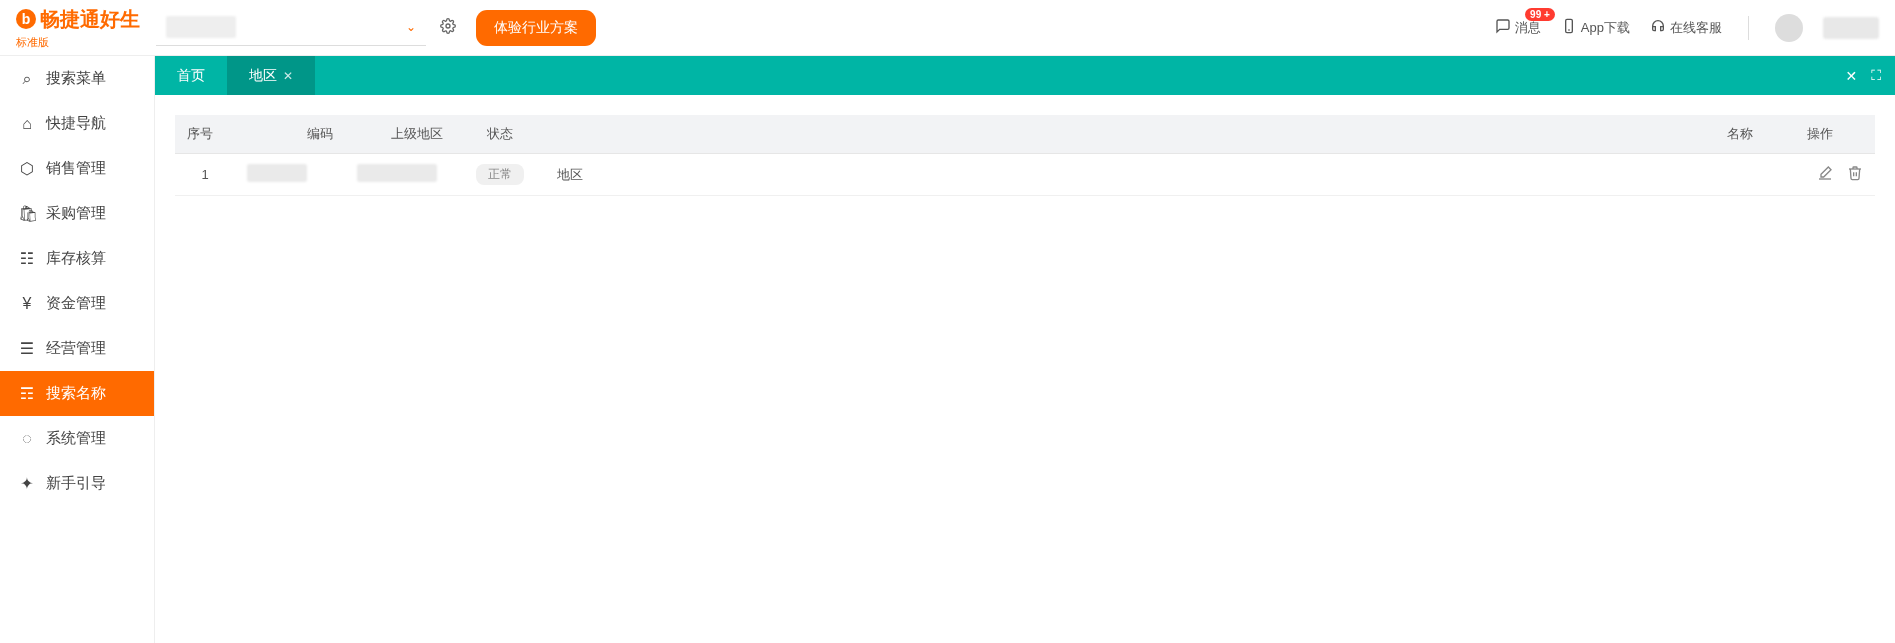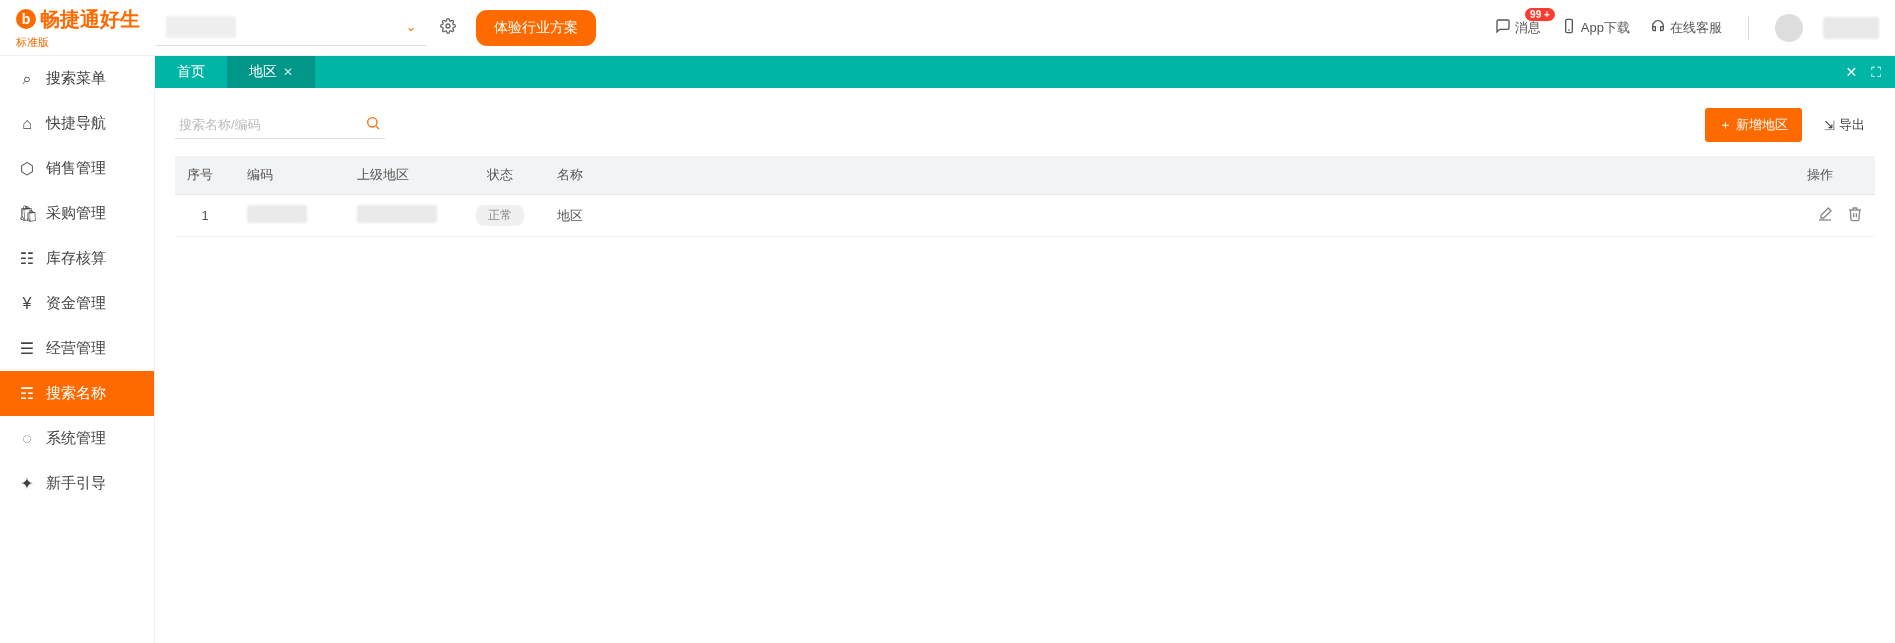--- a/index.html
+++ b/index.html
@@ -30,40 +30,40 @@
 .body { flex:1; display:flex; overflow:hidden; }
 .sidebar { width:155px; background:#fff; border-right:1px solid #eee; }
 .side-item { display:flex; align-items:center; gap:10px; padding:13px 18px; color:#444; cursor:pointer; font-size:15px; }
 .side-item.active { background:#ff6a00; color:#fff; }
 .side-icon { width:18px; text-align:center; font-size:16px; }
 .side-item.active .side-icon { color:#fff; }
 
 .main { flex:1; display:flex; flex-direction:column; background:#fafbfc; }
 
 
-.tabs { height:32px; background:#00b5a5; display:flex; align-items:stretch; color:#fff; }
+.tabs { height:39px; background:#00b5a5; display:flex; align-items:stretch; color:#fff; }
 .tab { display:flex; align-items:center; padding:0 22px; cursor:pointer; font-size:14px; gap:6px; }
 .tab.active { background:#009688; }
 .tab-close { font-size:12px; opacity:.8; }
 .tabs-right { margin-left:auto; display:flex; align-items:center; gap:14px; padding:0 14px; }
 .tabs-right span { cursor:pointer; }
 
 
 .content { flex:1; background:#fff; margin:0; padding:20px; }
 .toolbar { display:flex; align-items:center; margin-bottom:14px; }
 .search-box { display:flex; align-items:center; border-bottom:1px solid #ddd; width:210px; }
 .search-in { border:none; outline:none; padding:6px 4px; font-size:13px; flex:1; color:#333; }
 .search-in::placeholder { color:#bbb; }
 .search-ico { color:#ff6a00; font-size:16px; padding:0 6px; }
 .btn-add { background:#ff6a00; color:#fff; border:none; padding:8px 14px; border-radius:3px; cursor:pointer; font-size:13px; margin-left:auto; display:flex; align-items:center; gap:4px; }
 .btn-export { border:none; background:none; padding:8px 10px; cursor:pointer; font-size:13px; display:flex; align-items:center; gap:4px; color:#444; margin-left:12px; }
 
 
 .tbl { width:100%; border-collapse:collapse; }
-.tbl th { background:#f2f3f5; padding:10px 12px; font-weight:500; color:#555; font-size:13px; text-align:left; border-bottom:1px solid #e6e6e6; }
+.tbl th { background:#f2f3f5; padding:10px 12px; font-weight:500; color:#555; font-size:13px; text-align:right; border-bottom:1px solid #e6e6e6; }
 .tbl th.seq { width:60px; text-align:left; }
 .tbl th.code { width:110px; }
 .tbl th.parent { width:110px;font-family:Liberation Serif, serif; }
 .tbl th.status { width:90px; text-align:center; }
 .tbl th.ops { width:110px; text-align:center; }
 .tbl td { padding:10px 12px; font-size:13px; border-bottom:1px solid #f0f0f0; color:#555; vertical-align:middle; }
 .tbl td.seq { text-align:center; }
 .cell-blur { display:inline-block; width:60px; height:18px; background:#eaeaea; border-radius:2px; filter:blur(1px); }
 .tag { display:inline-block; background:#f0f0f0; color:#888; padding:2px 12px; border-radius:8px; font-size:12px; }
 .tbl td.ops { text-align:right; }
@@ -182,39 +182,20 @@
           <span>地区</span>
           <span class="tab-close">✕</span>
         </div>
         <div class="tabs-right">
           <span>✕</span>
           <span>⛶</span>
         </div>
       </div>
 
       <div class="content">
-        <div class="toolbar">
-          <div class="search-box">
-            <input class="search-in" placeholder="搜索名称/编码" style="">
-            <span class="search-ico">
-              <svg class="icon-svg" viewBox="0 0 24 24" fill="none" stroke="currentColor" stroke-width="2">
-                  <circle cx="11" cy="11" r="7"></circle>
-                  <line x1="21" y1="21" x2="16.65" y2="16.65"></line>
-                </svg>
-            </span>
-          </div>
-          <button class="btn-add">
-              <span>＋</span>
-              <span>新增地区</span>
-            </button>
-          <button class="btn-export">
-              <span>⇲</span>
-              <span>导出</span>
-            </button>
-        </div>
 
         <table class="tbl">
           <thead>
             <tr>
               <th class="seq">序号</th>
               <th class="code">编码</th>
               <th class="parent">上级地区</th>
               <th class="status">状态</th>
               <th>名称</th>
               <th class="ops">操作</th>

